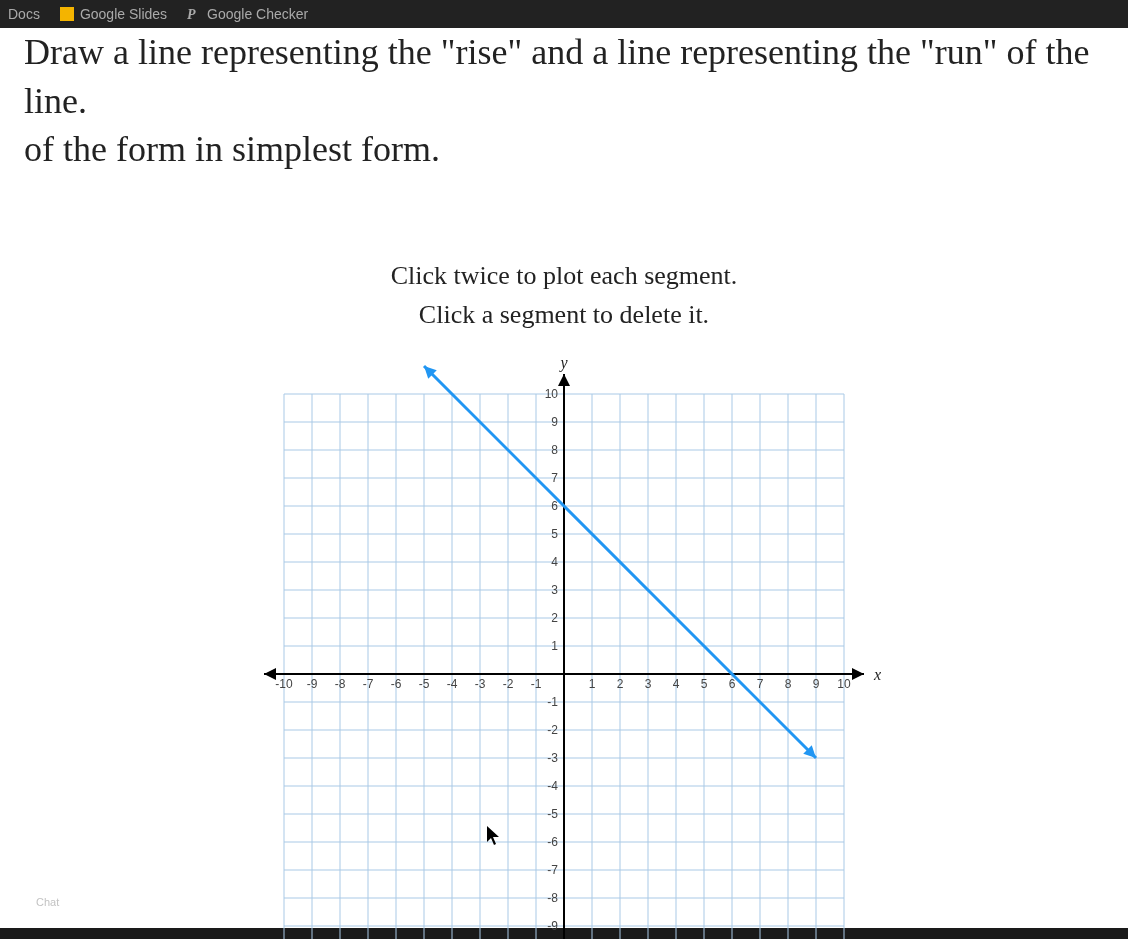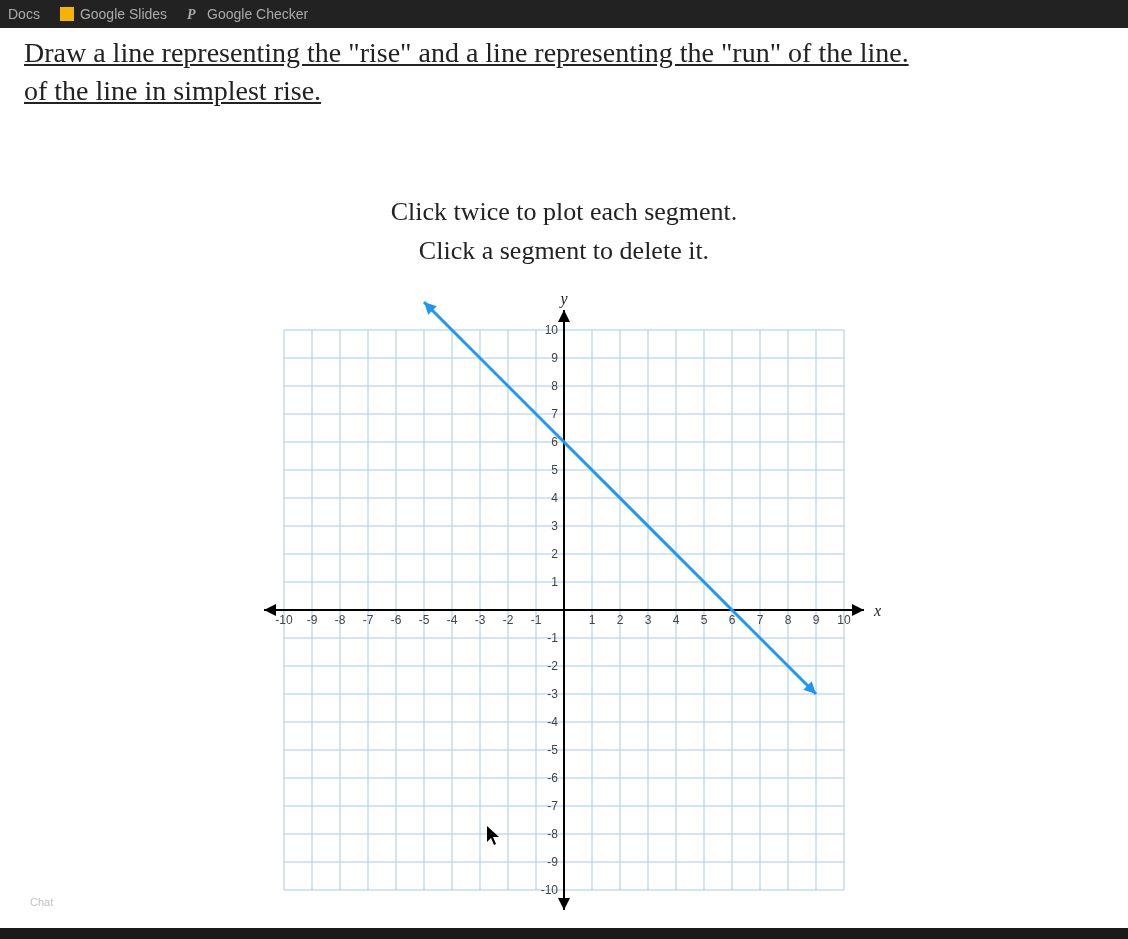--- a/index.html
+++ b/index.html
@@ -29,24 +29,22 @@
   .page {
     position: relative;
     background: #ffffff;
     width: 1128px;
     height: 900px;
     padding: 0 24px;
     color: #222;
   }
 
   .question {
-    font-size: 28px;
+    font-size: 36px;
     line-height: 1.35;
-    padding-top: 6px;
-    text-decoration: underline;
   }
 
   .instructions {
     text-align: center;
     margin-top: 82px;
     font-size: 26px;
     line-height: 1.5;
     color: #222;
   }
 
@@ -69,21 +67,21 @@
   .cursor {
     position: absolute;
     left: 487px;
     top: 798px;
     pointer-events: none;
   }
   .cursor svg { width: 14px; height: 20px; }
 
   .chatbox-corner {
     position: absolute;
-    left: 10px;
+    left: 16px;
     bottom: 20px;
     color: #999;
     font-family: Arial, sans-serif;
     font-size: 11px;
     transform: rotate(0deg);
     opacity: 0.6;
     padding-left: 20px;
   }
 </style>
 </head>
@@ -100,21 +98,21 @@
   <div class="toolbar-item">
     <span class="grammar-icon">P</span>
     <span>Google Checker</span>
   </div>
 </div>
 
 <div class="page">
 
   <div class="question">
     <div>Draw a line representing the "rise" and a line representing the "run" of the line.</div>
-    <div>of the line in simplest rise.</div>
+    <div>of the form in simplest form.</div>
   </div>
 
   <div class="instructions">
     <div>Click twice to plot each segment.</div>
     <div>Click a segment to delete it.</div>
   </div>
 
   <div class="plot-wrap">
     <svg class="plot" width="640" height="640" viewBox="0 0 640 640">
 

